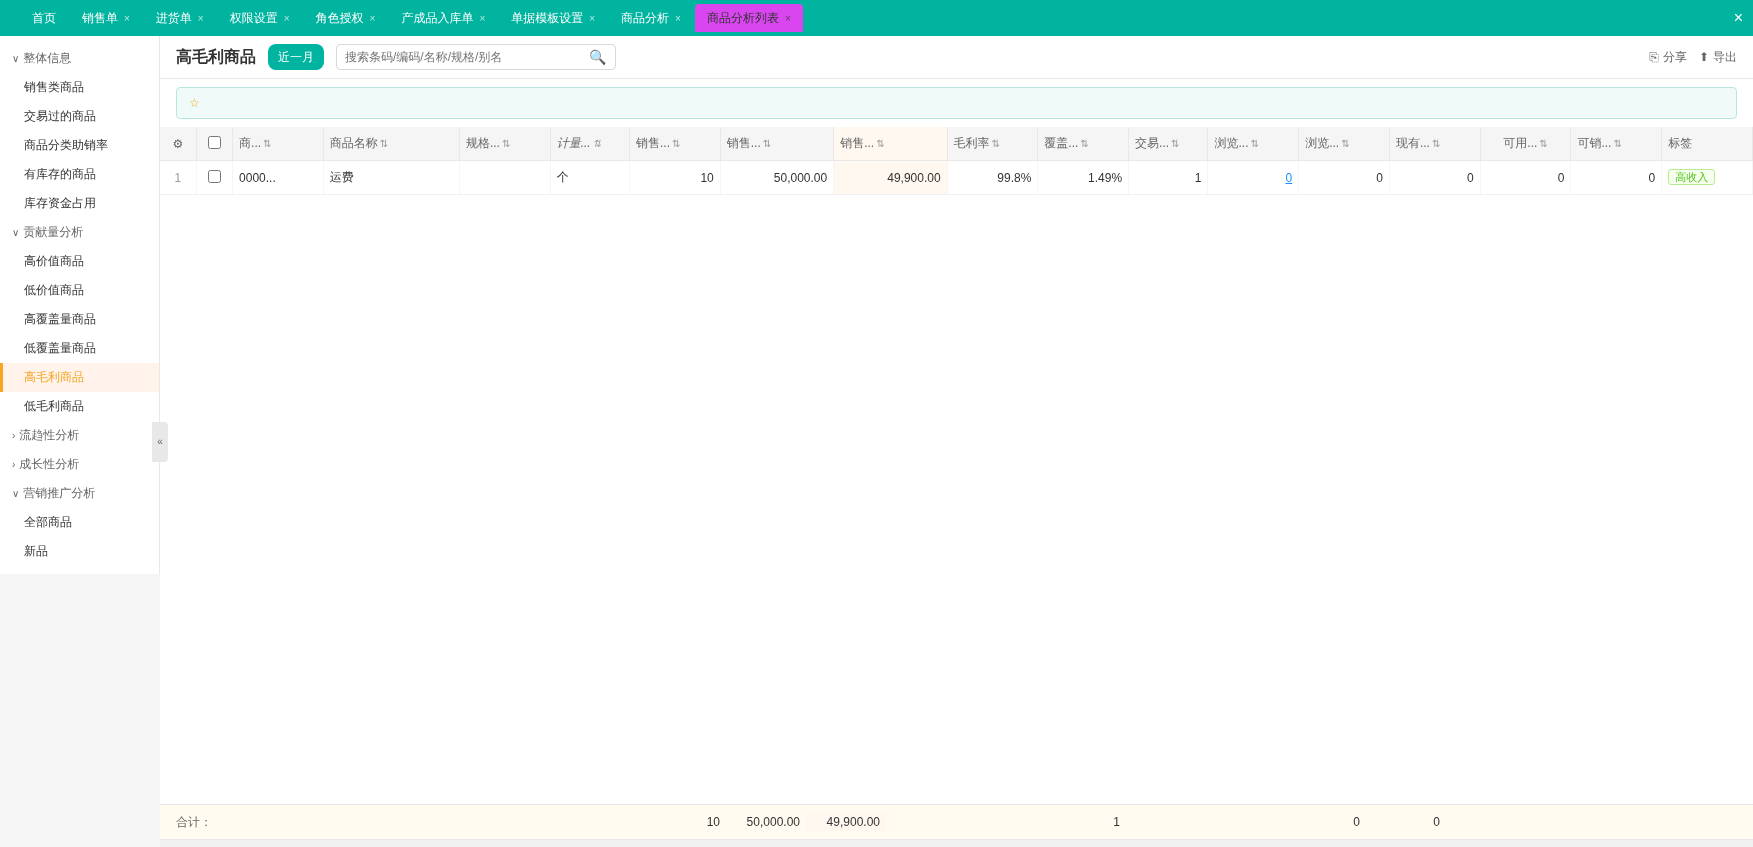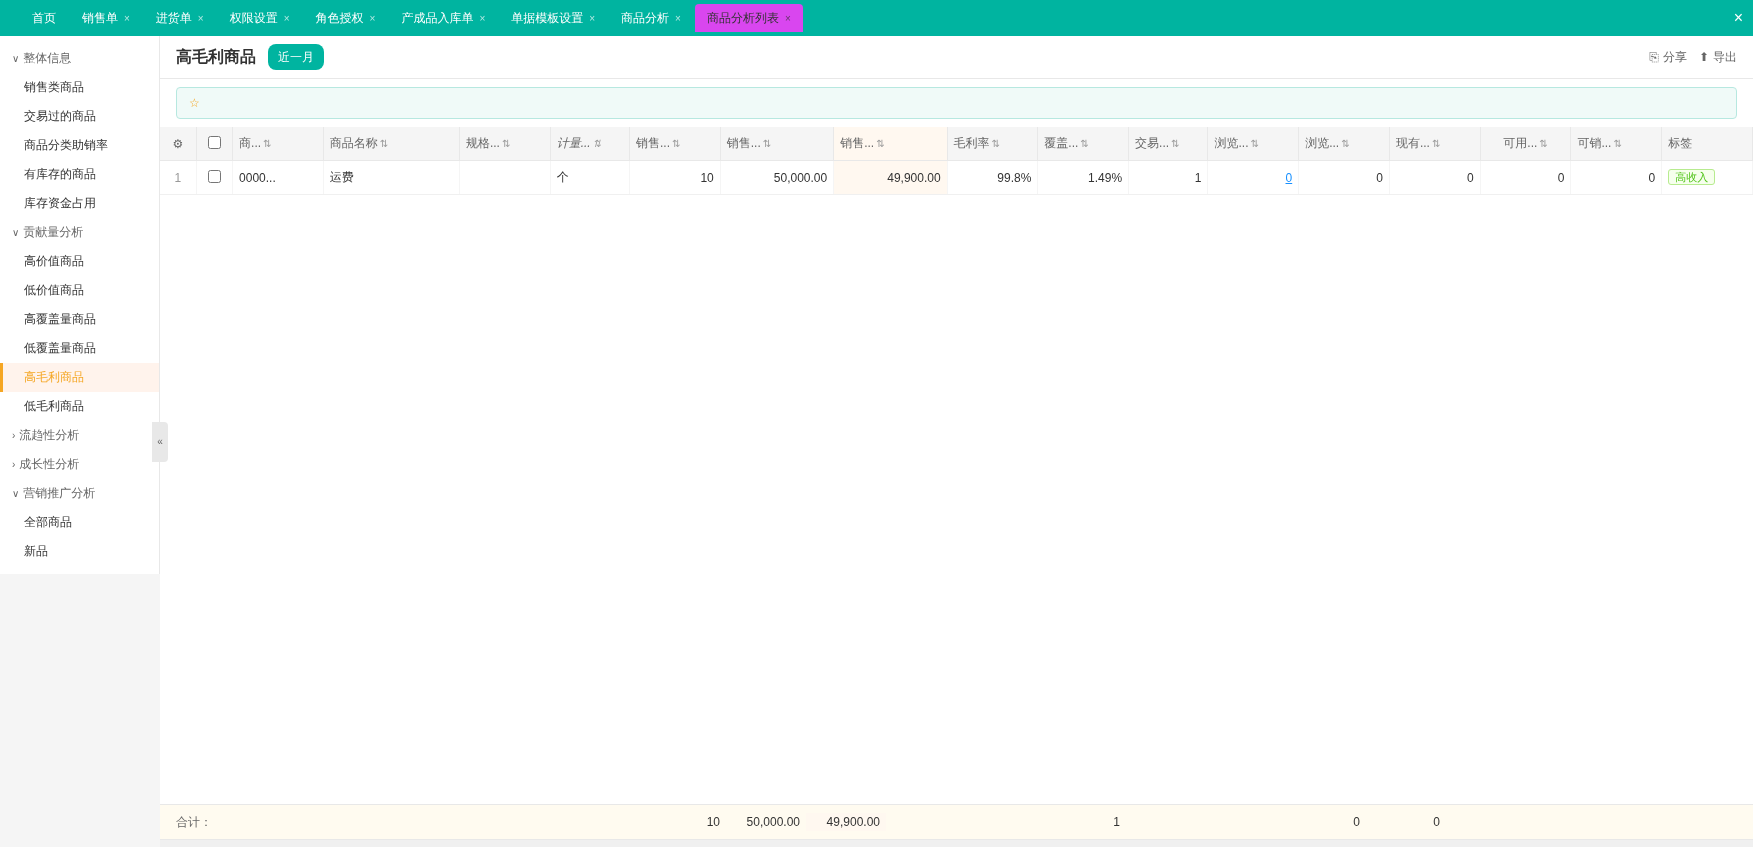--- a/index.html
+++ b/index.html
@@ -358,20 +358,24 @@
     <div class="sidebar-collapse-btn">
       <span>«</span>
     </div>
   </div>
 
   <div class="content-area">
 
     <div class="content-header">
       <span class="content-title">高毛利商品</span>
       <button class="filter-btn active">近一月</button>
+      <div class="search-box">
+        <input type="text" placeholder="搜索条码/编码/名称/规格/别名" style="">
+        <span class="search-icon">🔍</span>
+      </div>
       <div class="header-actions">
         <div class="action-btn">
           <span>⎘</span>
           <span>分享</span>
         </div>
         <div class="action-btn">
           <span>⬆</span>
           <span>导出</span>
         </div>
       </div>

